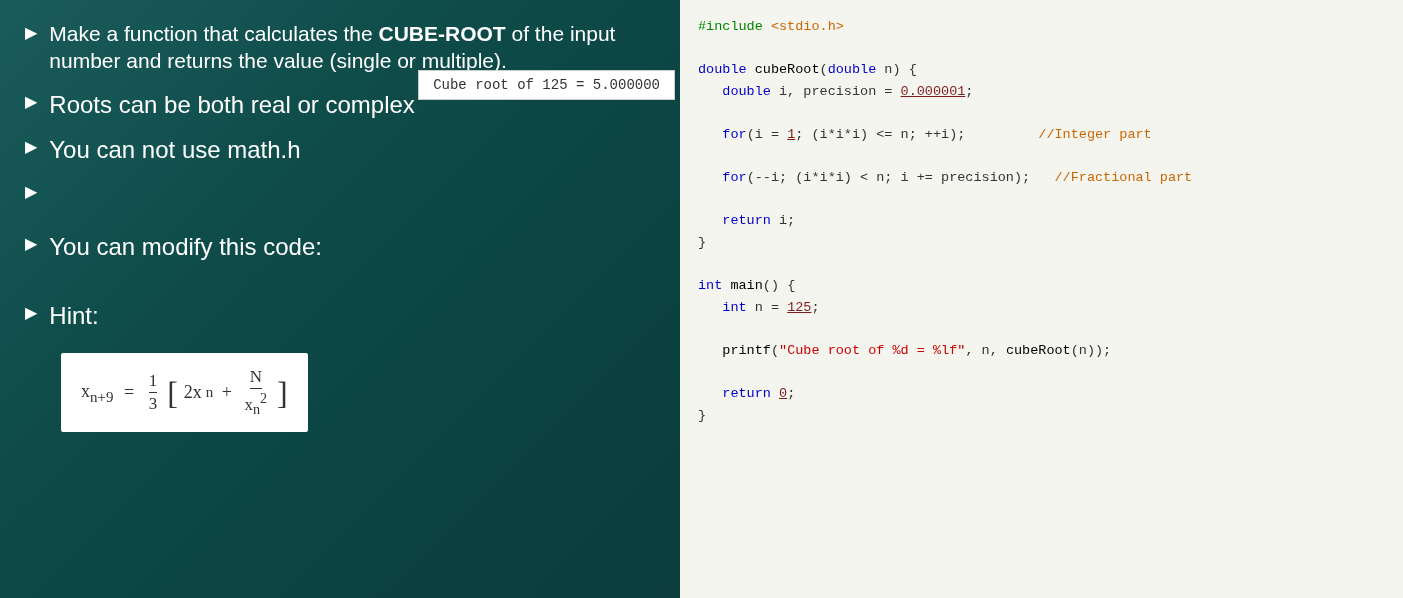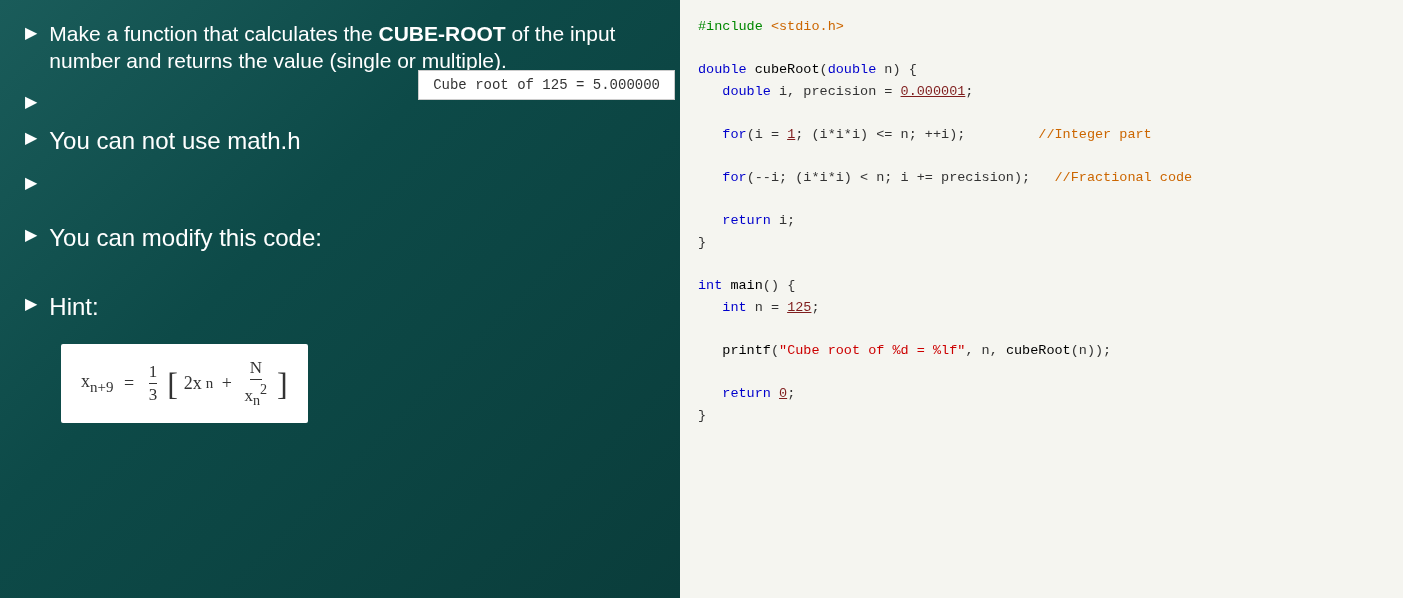--- a/index.html
+++ b/index.html
@@ -162,20 +162,21 @@
 
   <div class="bullet-item">
     <span class="bullet-arrow">▶</span>
     <span class="bullet-text large">
       Make a function that calculates the <strong>CUBE-ROOT</strong> of the input<br>number and returns the value (single or multiple).
     </span>
   </div>
 
   <div class="bullet-item">
     <span class="bullet-arrow">▶</span>
+    <span class="bullet-text">Roots can be both real or complex</span>
   </div>
 
   <div class="bullet-item">
     <span class="bullet-arrow">▶</span>
     <span class="bullet-text">You can not use math.h</span>
   </div>
 
   <div class="bullet-item">
     <span class="bullet-arrow">▶</span>
   </div>
@@ -220,21 +221,21 @@
 </div>
 
 <div class="right-panel">
   <pre><span class="inc">#include</span> <span class="hdr">&lt;stdio.h&gt;</span>
 
 <span class="kw">double</span> <span class="fn">cubeRoot</span>(<span class="kw">double</span> n) {
    <span class="kw">double</span> i, precision = <span class="num-lit">0.000001</span>;
 
    <span class="kw">for</span>(i = <span class="num-lit">1</span>; (i*i*i) &lt;= n; ++i);         <span class="cm">//Integer part</span>
 
-   <span class="kw">for</span>(--i; (i*i*i) &lt; n; i += precision);   <span class="cm">//Fractional code</span>
+   <span class="kw">for</span>(--i; (i*i*i) &lt; n; i += precision);   <span class="cm">//Fractional part</span>
 
    <span class="kw">return</span> i;
 }
 
 <span class="kw">int</span> <span class="fn">main</span>() {
    <span class="kw">int</span> n = <span class="num-lit">125</span>;
 
    <span class="fn">printf</span>(<span class="str">"Cube root of %d = %lf"</span>, n, <span class="fn">cubeRoot</span>(n));
 
    <span class="kw">return</span> <span class="num-lit">0</span>;

